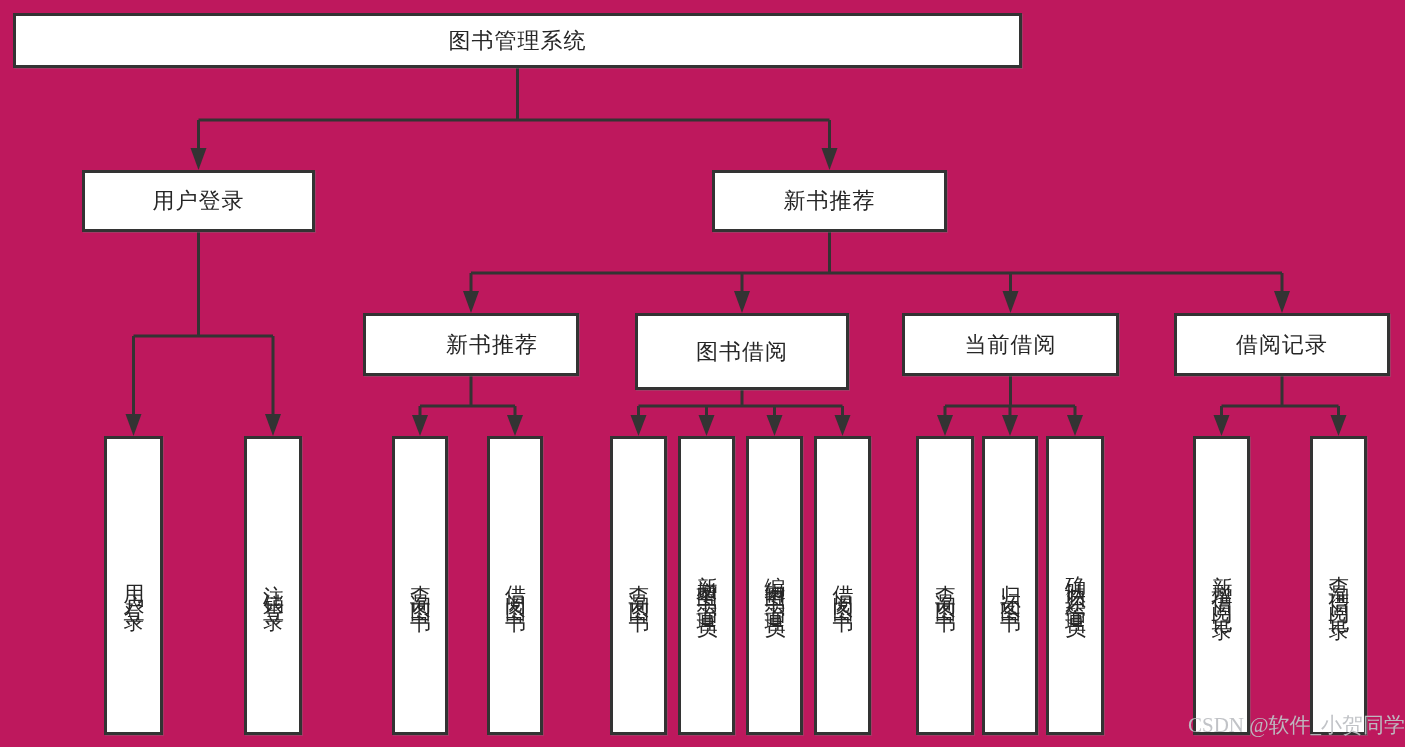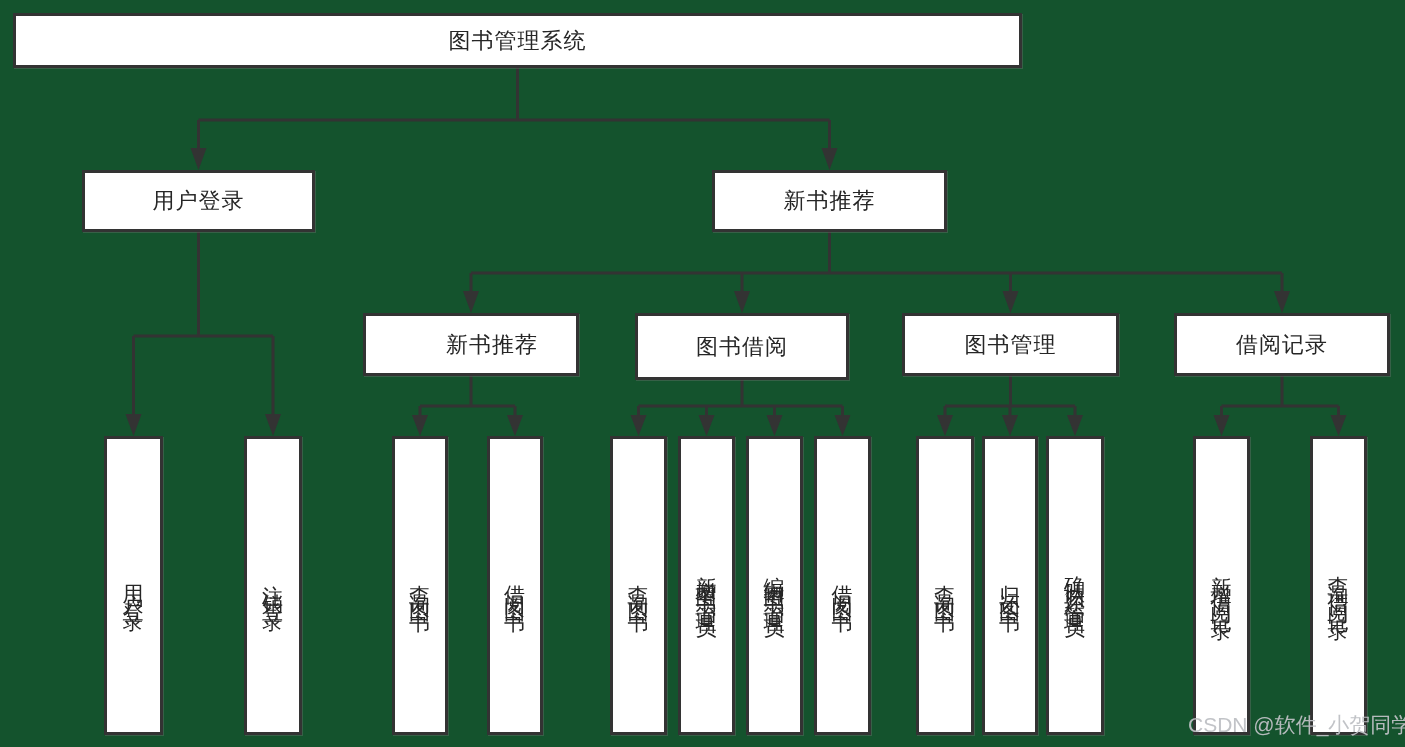--- a/index.html
+++ b/index.html
@@ -1,22 +1,22 @@
 <!DOCTYPE html>
 <html><head>
 <meta charset="utf-8">
 <style>
   html, body { margin: 0; padding: 0; background: #ffffff; }
   #stage {
     position: relative;
     width: 1405px;
     height: 747px;
-    background: #14532d;
+    background: #be185d;
     overflow: hidden;
-    font-family: Liberation Sans, sans-serif;
+    font-family: Liberation Serif, serif;
   }
   #connectors {
     position: absolute;
     left: 0; top: 0;
     width: 1405px; height: 747px;
   }
   .box {
     position: absolute;
     box-sizing: border-box;
     background: #ffffff;
@@ -103,25 +103,25 @@
   <div class="box" style="left:82px; top:170px; width:233px; height:62px;">
     <span class="hlabel">用户登录</span>
   </div>
   <div class="box" style="left:712px; top:170px; width:235px; height:62px;">
     <span class="hlabel">新书推荐</span>
   </div>
 
   <div class="box" style="left:363px; top:313px; width:216px; height:63px;padding-left:42px;">
     <span class="hlabel">新书推荐</span>
   </div>
-  <div class="box" style="left:635px; top:313px; width:214px; height:67px;">
+  <div class="box" style="left:635px; top:313px; width:214px; height:77px;">
     <span class="hlabel">图书借阅</span>
   </div>
   <div class="box" style="left:902px; top:313px; width:217px; height:63px;">
-    <span class="hlabel">图书管理</span>
+    <span class="hlabel">当前借阅</span>
   </div>
   <div class="box" style="left:1174px; top:313px; width:216px; height:63px;">
     <span class="hlabel">借阅记录</span>
   </div>
 
   <div class="box" style="left:104px; top:436px; width:59px; height:299px;">
     <span class="vlabel">用户登录</span>
   </div>
   <div class="box" style="left:244px; top:436px; width:58px; height:299px;">
     <span class="vlabel">注销登录</span>

